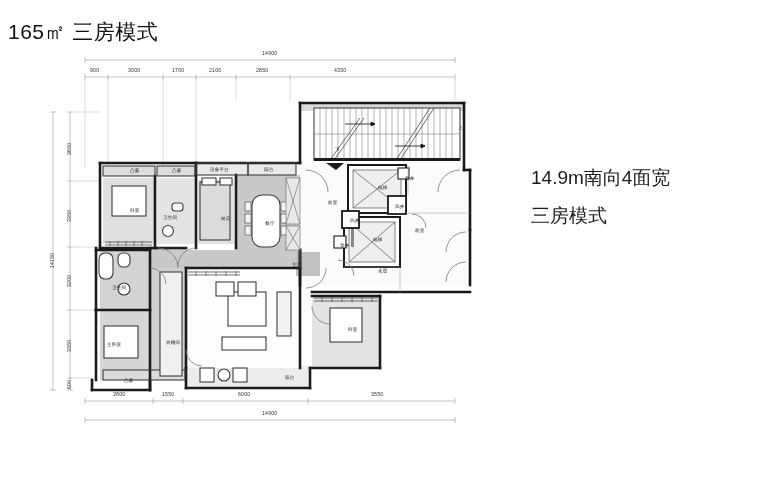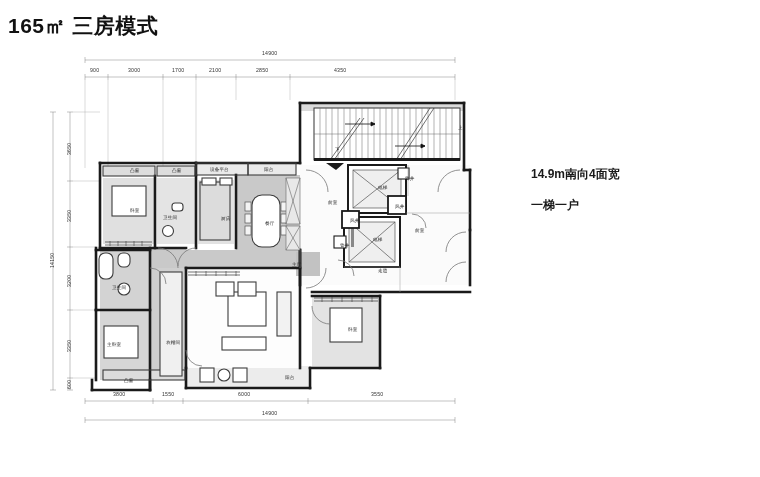--- a/index.html
+++ b/index.html
@@ -11,37 +11,37 @@
   #page {
     position: relative;
     width: 760px; height: 477px;
     background: #ffffff;
     overflow: hidden;
   }
 
   
   #title {
     position: absolute;
-    left: 8px; top: 12px;
+    left: 8px; top: 18px;
     font-size: 21px;
-    font-weight: bold;
+    font-weight: normal;
     letter-spacing: 0.5px;
     color: #111111;
     white-space: nowrap;
   }
 
   
   #features {
     position: absolute;
     left: 531px; top: 168px;
     width: 225px;
   }
   #features .feat {
-    font-size: 12px;
-    font-weight: bold;
+    font-size: 19px;
+    font-weight: normal;
     color: #1a1a1a;
     line-height: 1.0;
     margin-bottom: 19px;
     white-space: nowrap;
   }
 
   
   #plan {
     position: absolute;
     left: 0; top: 0;
@@ -74,21 +74,21 @@
 </style>
 </head>
 <body>
 
 <div id="page">
 
   <div id="title">165㎡ 三房模式</div>
 
   <div id="features">
     <div class="feat">14.9m南向4面宽</div>
-    <div class="feat">一梯一户</div>
+    <div class="feat">三房模式</div>
   </div>
 
   <svg id="plan" viewBox="0 0 760 477" width="760" height="477">
 
     <defs>
       <pattern id="hatchStair" width="4" height="4" patternUnits="userSpaceOnUse">
         <path d="M0,4 L4,0" stroke="#777" stroke-width="0.4"></path>
       </pattern>
     </defs>
 

